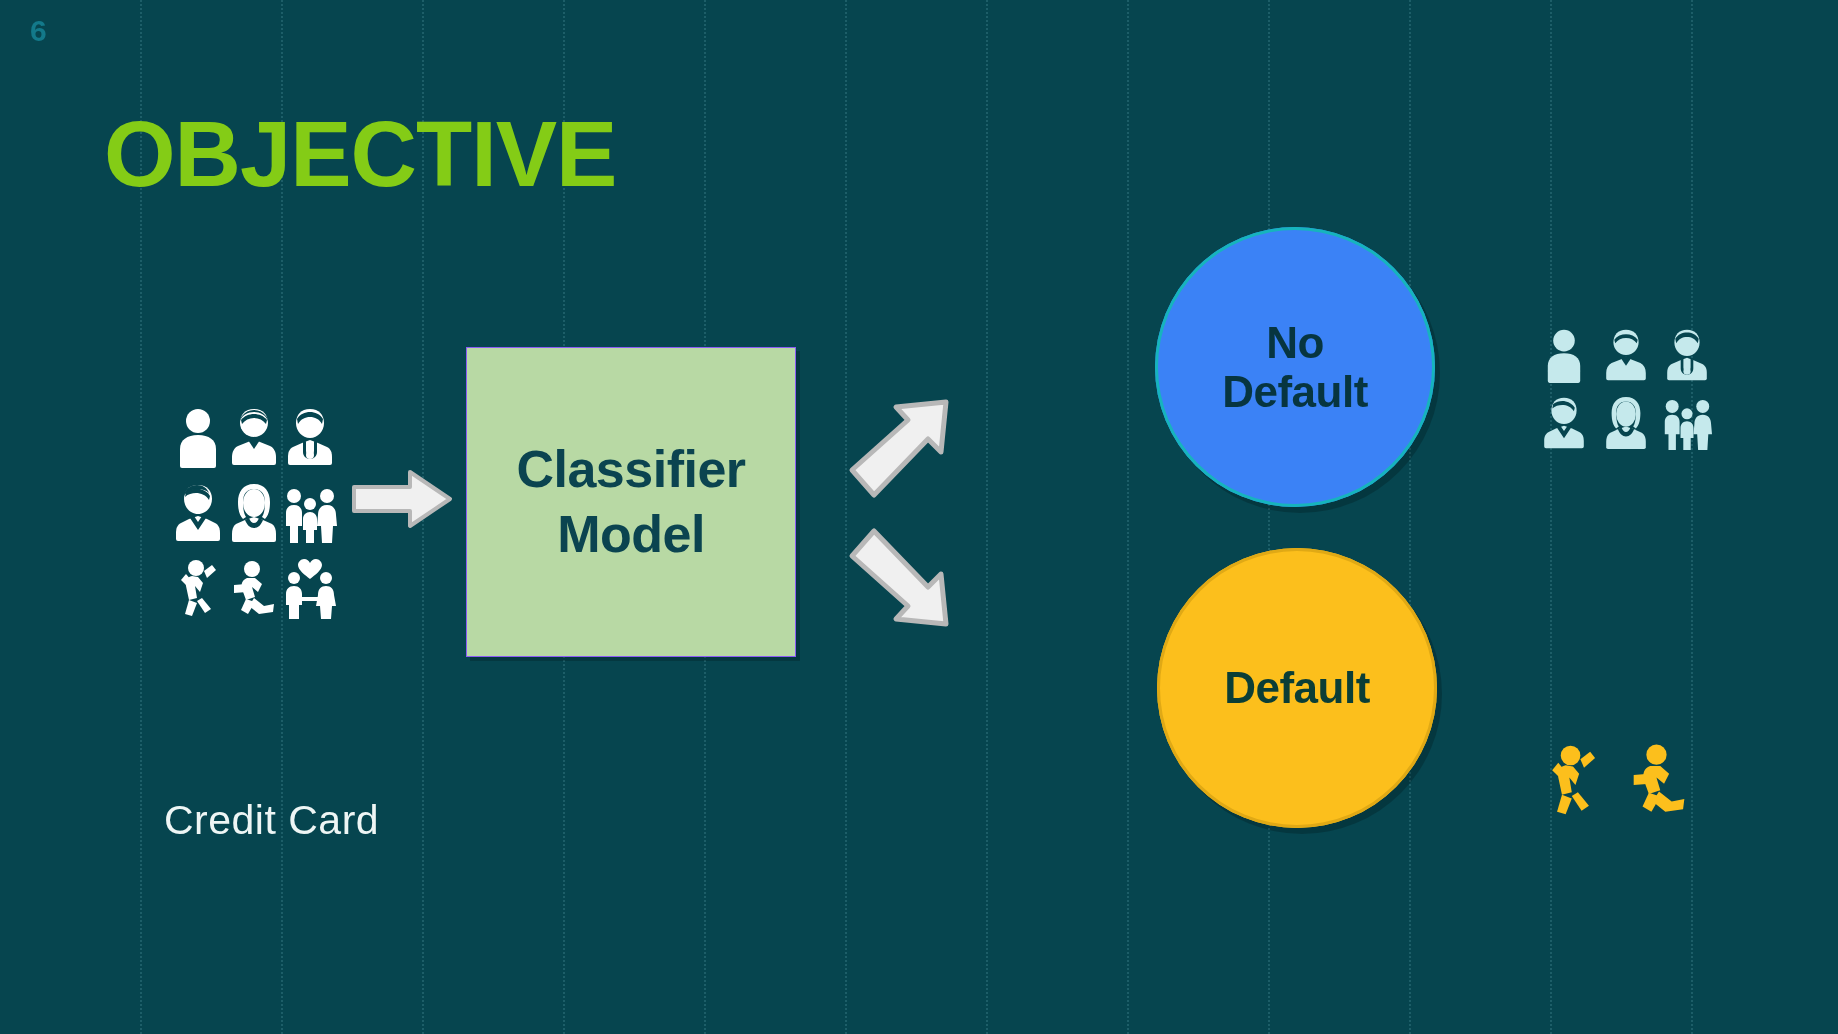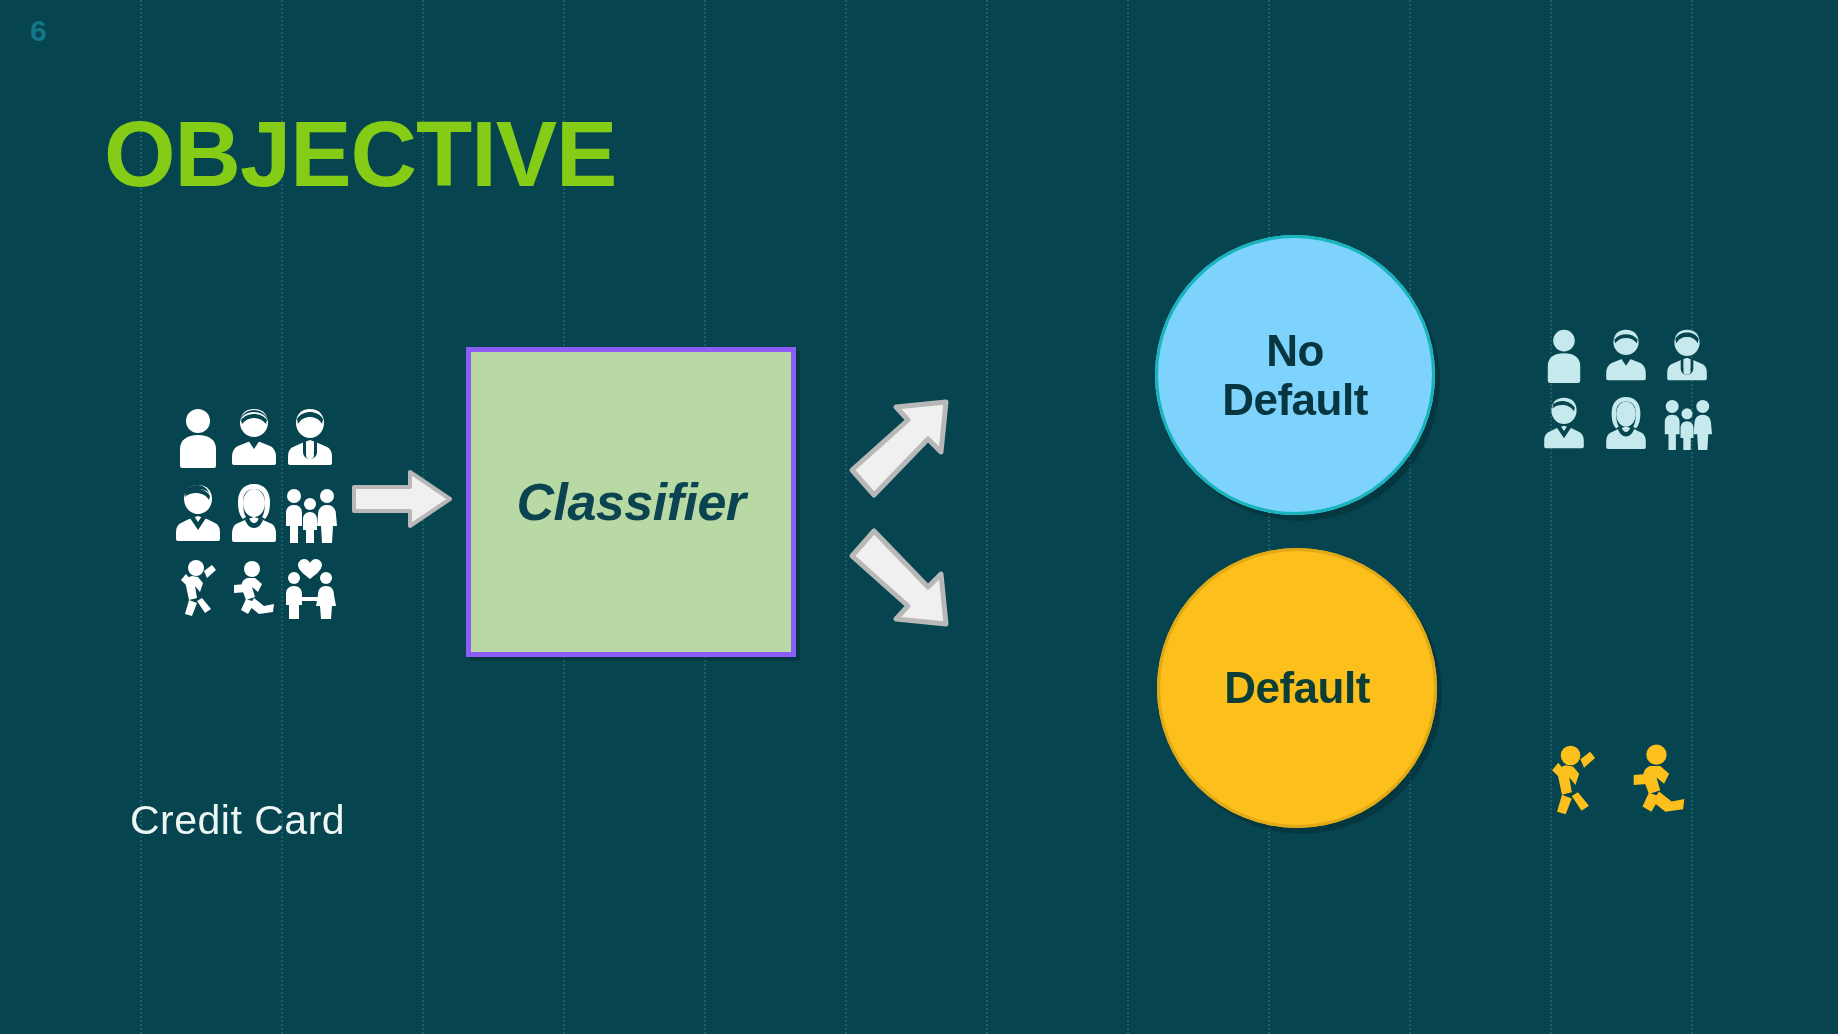--- a/index.html
+++ b/index.html
@@ -74,21 +74,21 @@
     width: 56px;
     height: 66px;
     display: flex;
     align-items: flex-end;
     justify-content: center;
   }
 
   
   .caption {
     position: absolute;
-    left: 130px;
+    left: 164px;
     top: 798px;
     font-size: 41px;
     line-height: 1.12;
     color: #eef6f5;
     font-weight: 300;
     letter-spacing: 0.5px;
   }
 
   
   .arrow-straight {
@@ -100,27 +100,26 @@
   }
 
   
   .classifier-box {
     position: absolute;
     left: 466px;
     top: 347px;
     width: 330px;
     height: 310px;
     background: #b8d9a4;
-    border: 5px solid #8b5cf6;
+    border: 1px solid #8b5cf6;
     box-sizing: border-box;
     display: flex;
     align-items: center;
     justify-content: center;
     box-shadow: 4px 4px 0 rgba(0,0,0,0.18);
-    font-style: italic;
   }
   .classifier-label {
     font-size: 52px;
     font-weight: bold;
     color: #0b4450;
     text-align: center;
     line-height: 1.25;
     letter-spacing: -0.5px;
   }
 
@@ -137,24 +136,24 @@
   .circle {
     position: absolute;
     border-radius: 50%;
     display: flex;
     align-items: center;
     justify-content: center;
     text-align: center;
   }
   .circle-no-default {
     left: 1155px;
-    top: 235px;
+    top: 227px;
     width: 280px;
     height: 280px;
-    background: #7dd3fc;
+    background: #3b82f6;
     box-shadow: 5px 6px 0 rgba(0,0,0,0.20), inset 0 0 0 3px #16b4bd;
   }
   .circle-default {
     left: 1157px;
     top: 548px;
     width: 280px;
     height: 280px;
     background: #fcbf1c;
     box-shadow: 5px 6px 0 rgba(0,0,0,0.20), inset 0 0 0 3px #e0a915;
   }
@@ -333,20 +332,21 @@
 
   <div class="arrow-straight">
     <svg width="100" height="62" viewBox="0 0 100 62">
       <path d="M2 19h56V4l40 27-40 27V43H2z" fill="#f0f0f0" stroke="#b8b8b8" stroke-width="4" stroke-linejoin="round"></path>
     </svg>
   </div>
 
   <div class="classifier-box">
     <div class="classifier-label">
       <div>Classifier</div>
+      <div>Model</div>
     </div>
   </div>
 
   <div class="arrow-branch arrow-up">
     <svg width="110" height="110" viewBox="0 0 110 110">
       <path d="M6 72 L62 22 L50 9 L100 4 L95 54 L82 41 L28 97 Z" fill="#f0f0f0" stroke="#b8b8b8" stroke-width="5" stroke-linejoin="round"></path>
     </svg>
   </div>
 
   <div class="arrow-branch arrow-down">

